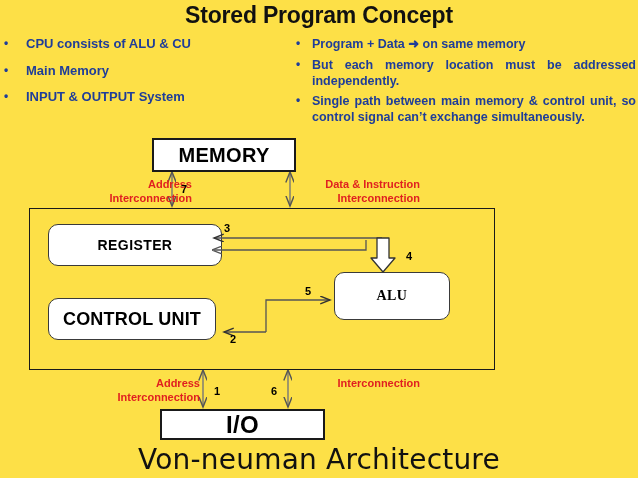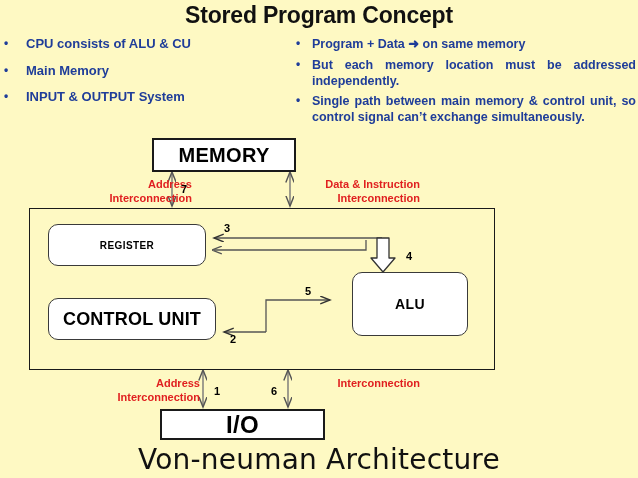--- a/index.html
+++ b/index.html
@@ -4,21 +4,21 @@
 <style>
   html, body {
     margin: 0;
     padding: 0;
     background: #ffffff;
   }
   #slide {
     position: relative;
     width: 638px;
     height: 478px;
-    background: #fef9c3;
+    background: #fde047;
     overflow: hidden;
     font-family: "Liberation Sans", sans-serif;
   }
 
   
   #title {
     position: absolute;
     left: 0;
     top: 2px;
     width: 638px;
@@ -95,33 +95,34 @@
     left: 152px; top: 138px; width: 144px; height: 34px;
     font-size: 20px;
     letter-spacing: 0.3px;
   }
   #cpu-box {
     left: 29px; top: 208px; width: 466px; height: 162px;
     border: 1.6px solid #1a1a1a;
     background: transparent;
   }
   #register-box {
-    left: 48px; top: 224px; width: 158px; height: 42px;
-    font-size: 10px;
+    left: 48px; top: 224px; width: 174px; height: 42px;
+    font-size: 14px;
     letter-spacing: 0.4px;
   }
   #control-unit-box {
     left: 48px; top: 298px; width: 168px; height: 42px;
     font-size: 18px;
     letter-spacing: 0.2px;
   }
   #alu-box {
-    left: 352px; top: 272px; width: 116px; height: 64px;
+    left: 334px; top: 272px; width: 116px; height: 48px;
     font-size: 14px;
     letter-spacing: 0.4px;
+    font-family: Liberation Serif, serif;
   }
   #io-box {
     left: 160px; top: 409px; width: 165px; height: 31px;
     font-size: 24px;
     letter-spacing: 0.3px;
   }
 
   
   .red-label {
     position: absolute;

